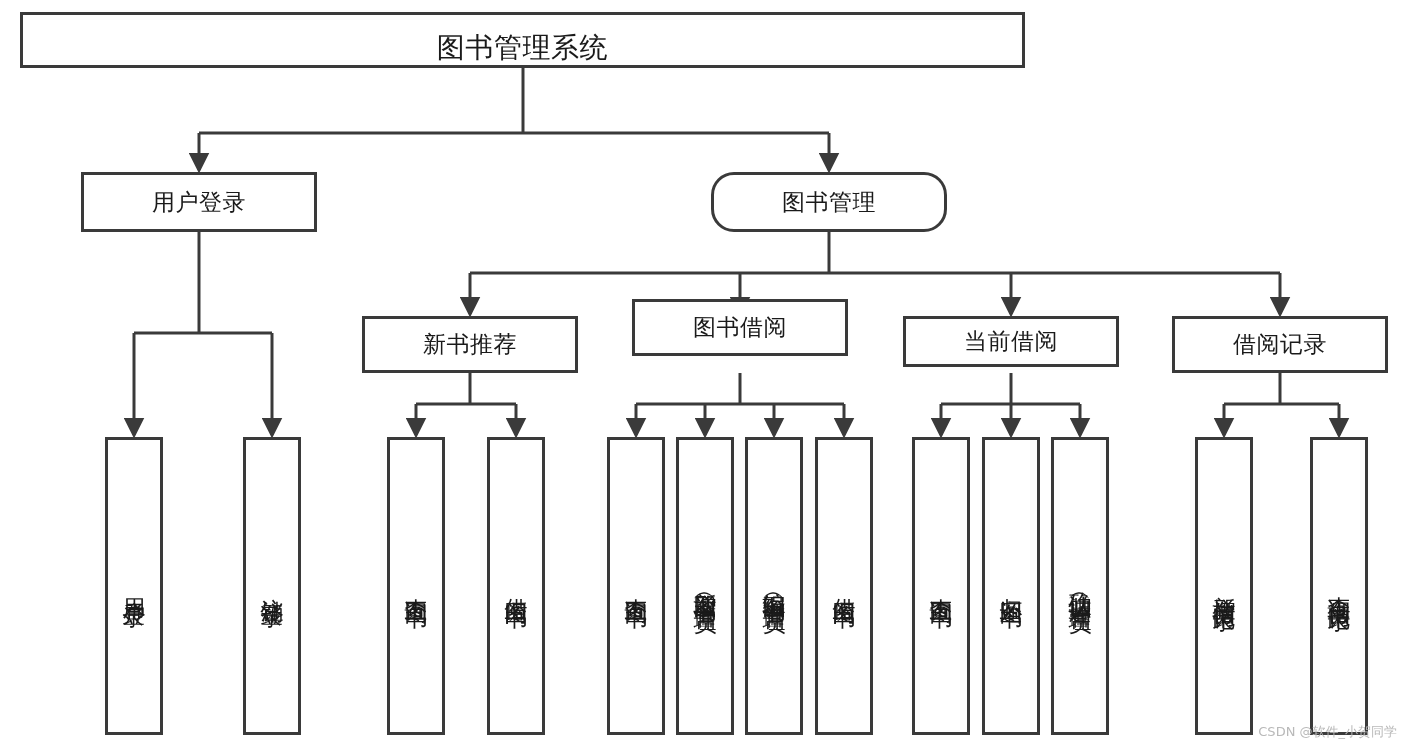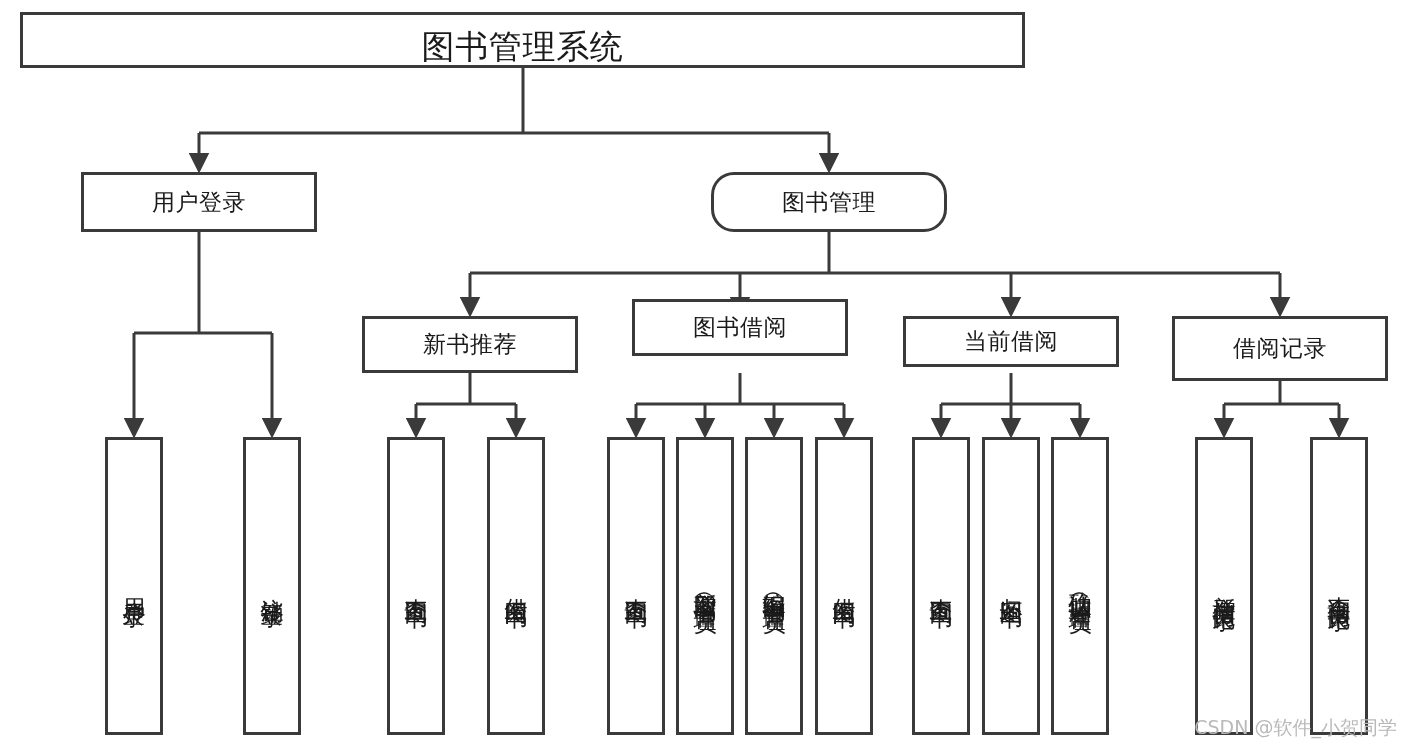--- a/index.html
+++ b/index.html
@@ -42,21 +42,21 @@
     display: block;
     white-space: nowrap;
     text-align: center;
     letter-spacing: 0.02em;
   }
   
   .node.root {
     border-width: 3px;
   }
   .node.root .node-label {
-    font-size: 33px;
+    font-size: 28px;
     margin-top: 15px;
   }
   
   .node.branch .node-label {
     font-size: 23px;
   }
   
   .node.leaf {
     border-width: 3px;
     align-items: center;
@@ -69,21 +69,21 @@
     font-size: 23px;
     line-height: 1.18;
     letter-spacing: 0.12em;
     white-space: nowrap;
   }
   
   #watermark {
     position: absolute;
     right: 8px;
     bottom: 6px;
-    font-size: 19px;
+    font-size: 13px;
     color: #b9b9b9;
     white-space: nowrap;
     user-select: none;
   }
 </style>
 </head>
 <body>
 
 <div id="diagram-root">
 
@@ -154,21 +154,21 @@
   </div>
 
   <div class="node branch" style="left:632px; top:299px; width:216px; height:57px;">
     <span class="node-label">图书借阅</span>
   </div>
 
   <div class="node branch" style="left:903px; top:316px; width:216px; height:51px;align-items:center;">
     <span class="node-label">当前借阅</span>
   </div>
 
-  <div class="node branch" style="left:1172px; top:316px; width:216px; height:65px;">
+  <div class="node branch" style="left:1172px; top:316px; width:216px; height:57px;">
     <span class="node-label">借阅记录</span>
   </div>
 
   <div class="node leaf" style="left:105px; top:437px; width:58px; height:298px;">
     <span class="node-label">用户登录</span>
   </div>
 
   <div class="node leaf" style="left:243px; top:437px; width:58px; height:298px;">
     <span class="node-label">注销登录</span>
   </div>

